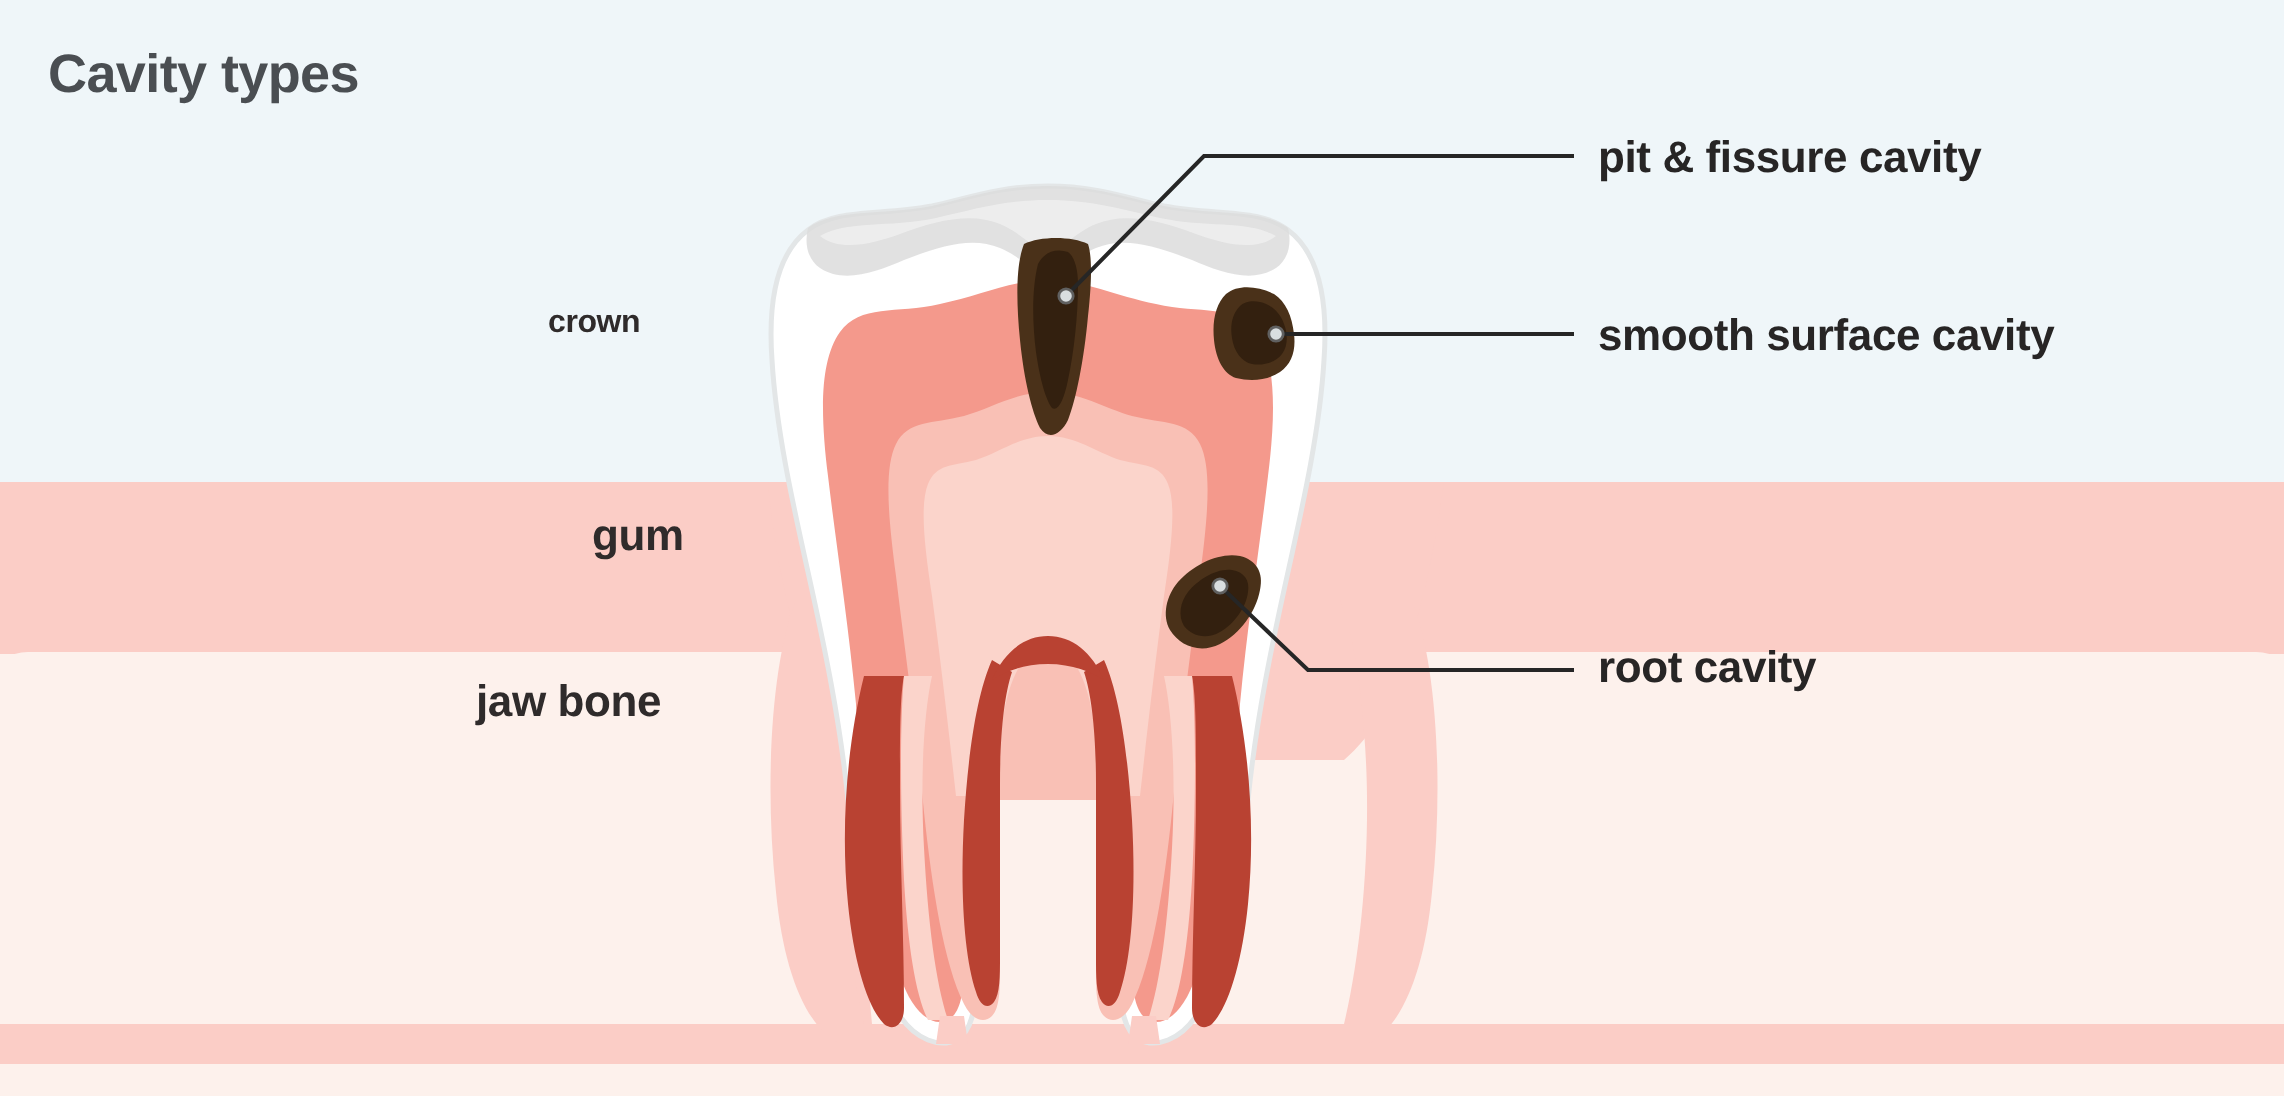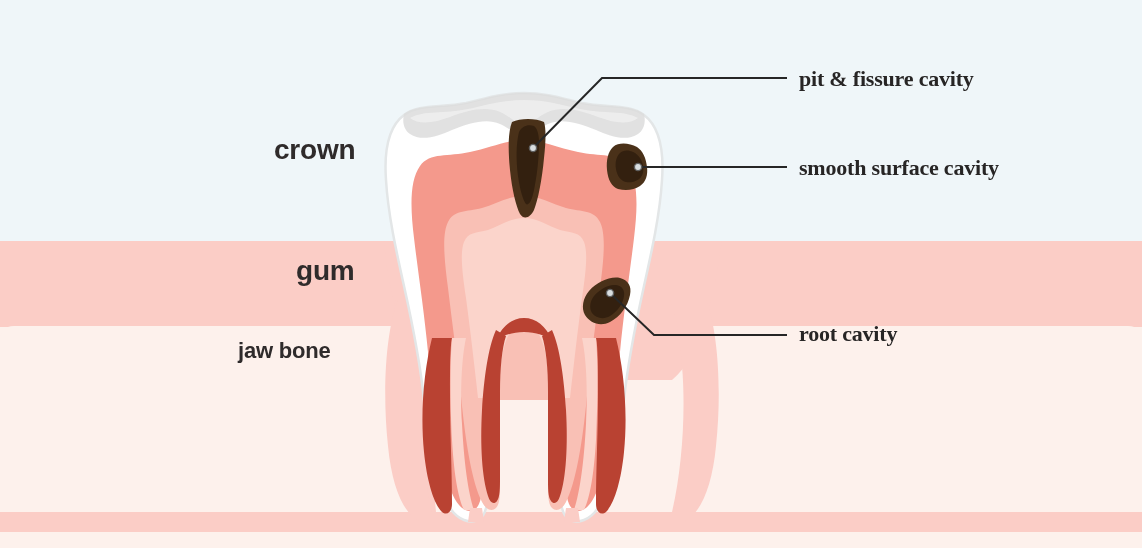--- a/index.html
+++ b/index.html
@@ -37,26 +37,26 @@
     position: absolute;
     left: 24px;
     top: 22px;
     font-size: 27px;
     font-weight: bold;
     color: #4a4e52;
     letter-spacing: -0.3px;
     white-space: nowrap;
     font-family: "Liberation Sans", sans-serif;
   }
-  .lbl-crown  { left: 274px; top: 134px; font-size: 28px; }
-  .lbl-gum    { left: 296px; top: 255px; font-size: 28px; }
+  .lbl-crown  { left: 274px; top: 153px; font-size: 16px; }
+  .lbl-gum    { left: 296px; top: 255px; font-size: 22px; }
   .lbl-jaw    { left: 238px; top: 338px; font-size: 22px; }
   .callout-label {
     position: absolute;
-    font-family: Liberation Serif, serif;
+    font-family: Liberation Sans, sans-serif;
     font-weight: bold;
     font-size: 22px;
     color: #272525;
     white-space: nowrap;
     letter-spacing: -0.2px;
   }
   .cl-pit    { left: 799px; top: 66px; }
   .cl-smooth { left: 799px; top: 155px; }
   .cl-root   { left: 799px; top: 321px; }
 </style>
@@ -328,20 +328,21 @@
         <line x1="638" y1="167" x2="787" y2="167" stroke="#262626" stroke-width="2"></line>
         <circle cx="638" cy="167" r="3.6" fill="#d9dee0" stroke="#606060" stroke-width="1.4"></circle>
 
         <polyline points="610,293 654,335 787,335" fill="none" stroke="#262626" stroke-width="2"></polyline>
         <circle cx="610" cy="293" r="3.6" fill="#d9dee0" stroke="#606060" stroke-width="1.4"></circle>
       </g>
 
     </g>
   </svg>
 
+  <div id="page-title">Cavity types</div>
 
   <div class="layer-label lbl-crown">crown</div>
   <div class="layer-label lbl-gum">gum</div>
   <div class="layer-label lbl-jaw">jaw bone</div>
 
   <div class="callout-label cl-pit">pit &amp; fissure cavity</div>
   <div class="callout-label cl-root">root cavity</div>
   <div class="callout-label cl-smooth">smooth surface cavity</div>
 
 </div>

